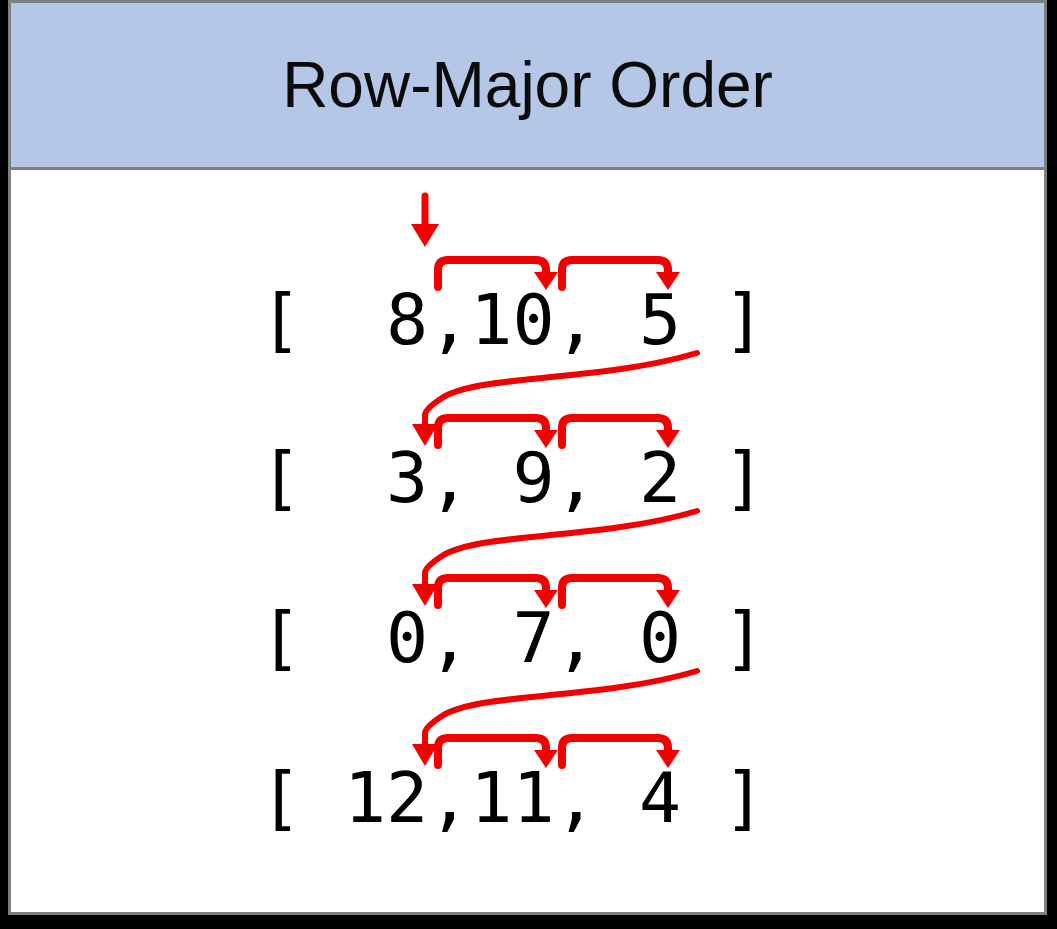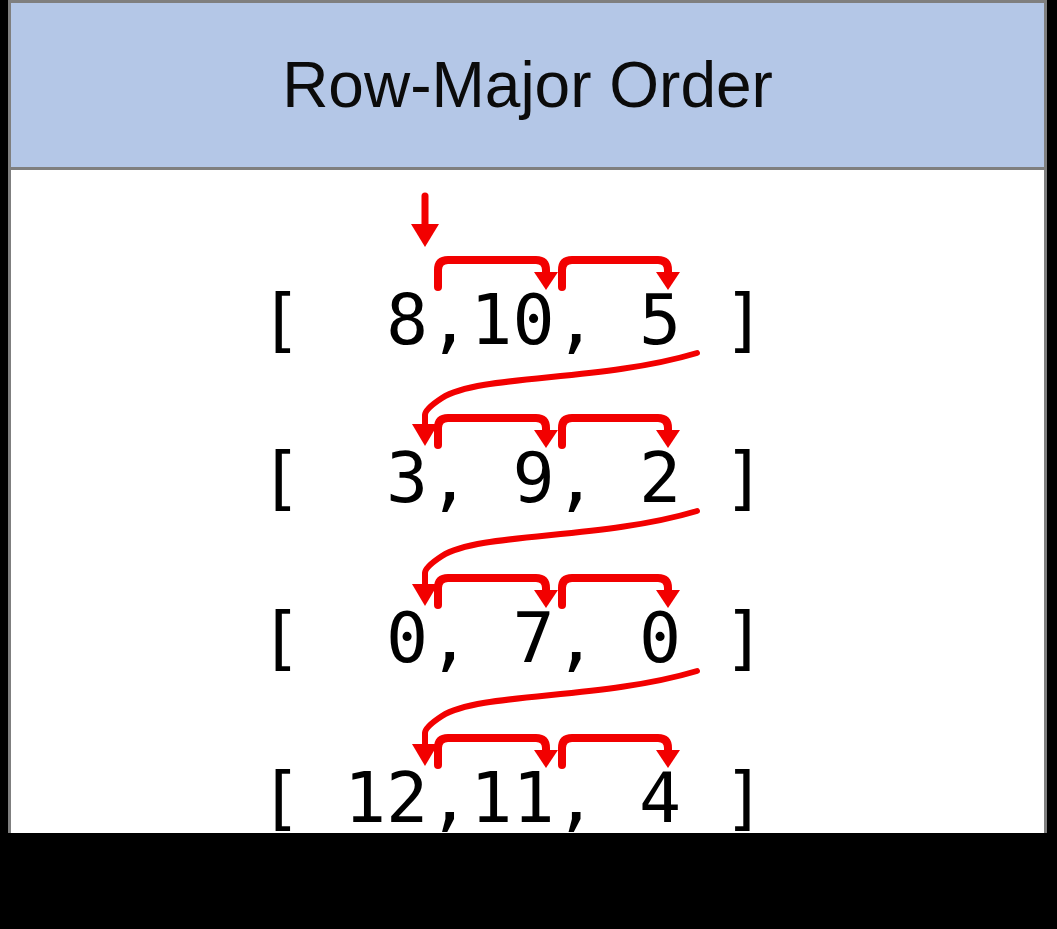--- a/index.html
+++ b/index.html
@@ -1,18 +1,18 @@
 <!DOCTYPE html>
 <html><head>
 <meta charset="utf-8">
 <style>
   html, body { margin: 0; padding: 0; background: #000; }
   .canvas {
     position: relative;
-    width: 1057px; height: 833px;
+    width: 1057px; height: 929px;
     background: #000;
     overflow: hidden;
     font-family: "Liberation Sans", sans-serif;
   }
   .panel {
     position: absolute;
     left: 8px; top: 0;
     width: 1033px; height: 909px;
     border: 3px solid #7f7f7f;
     background: #ffffff;

